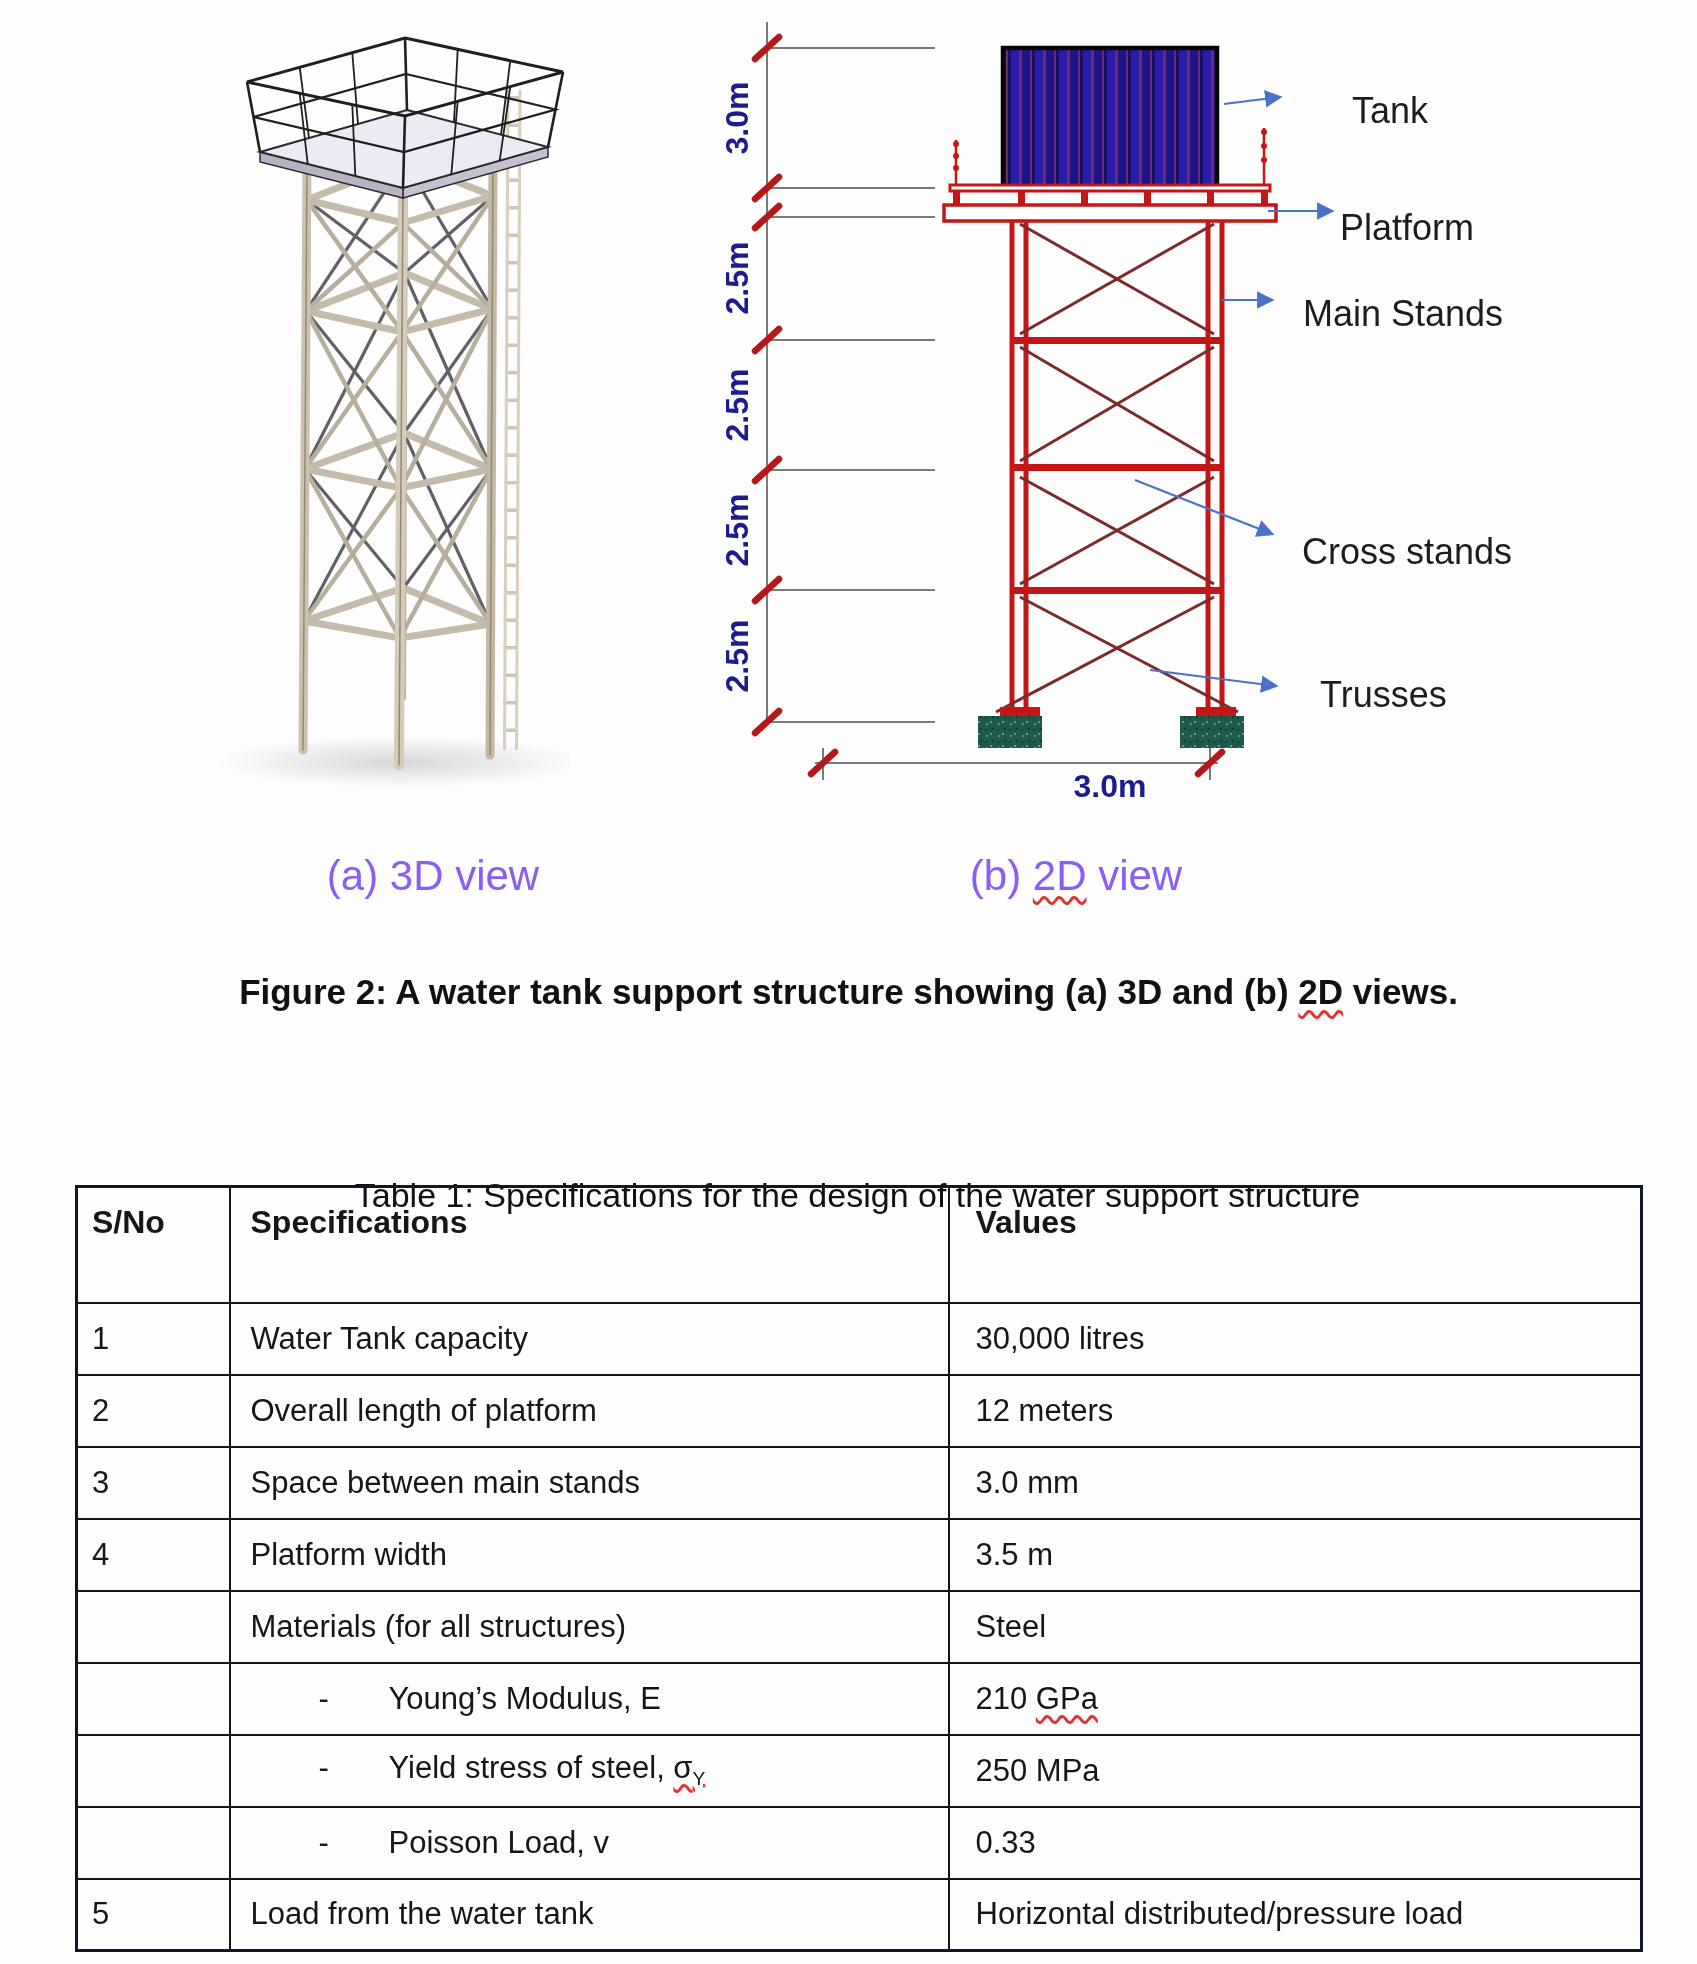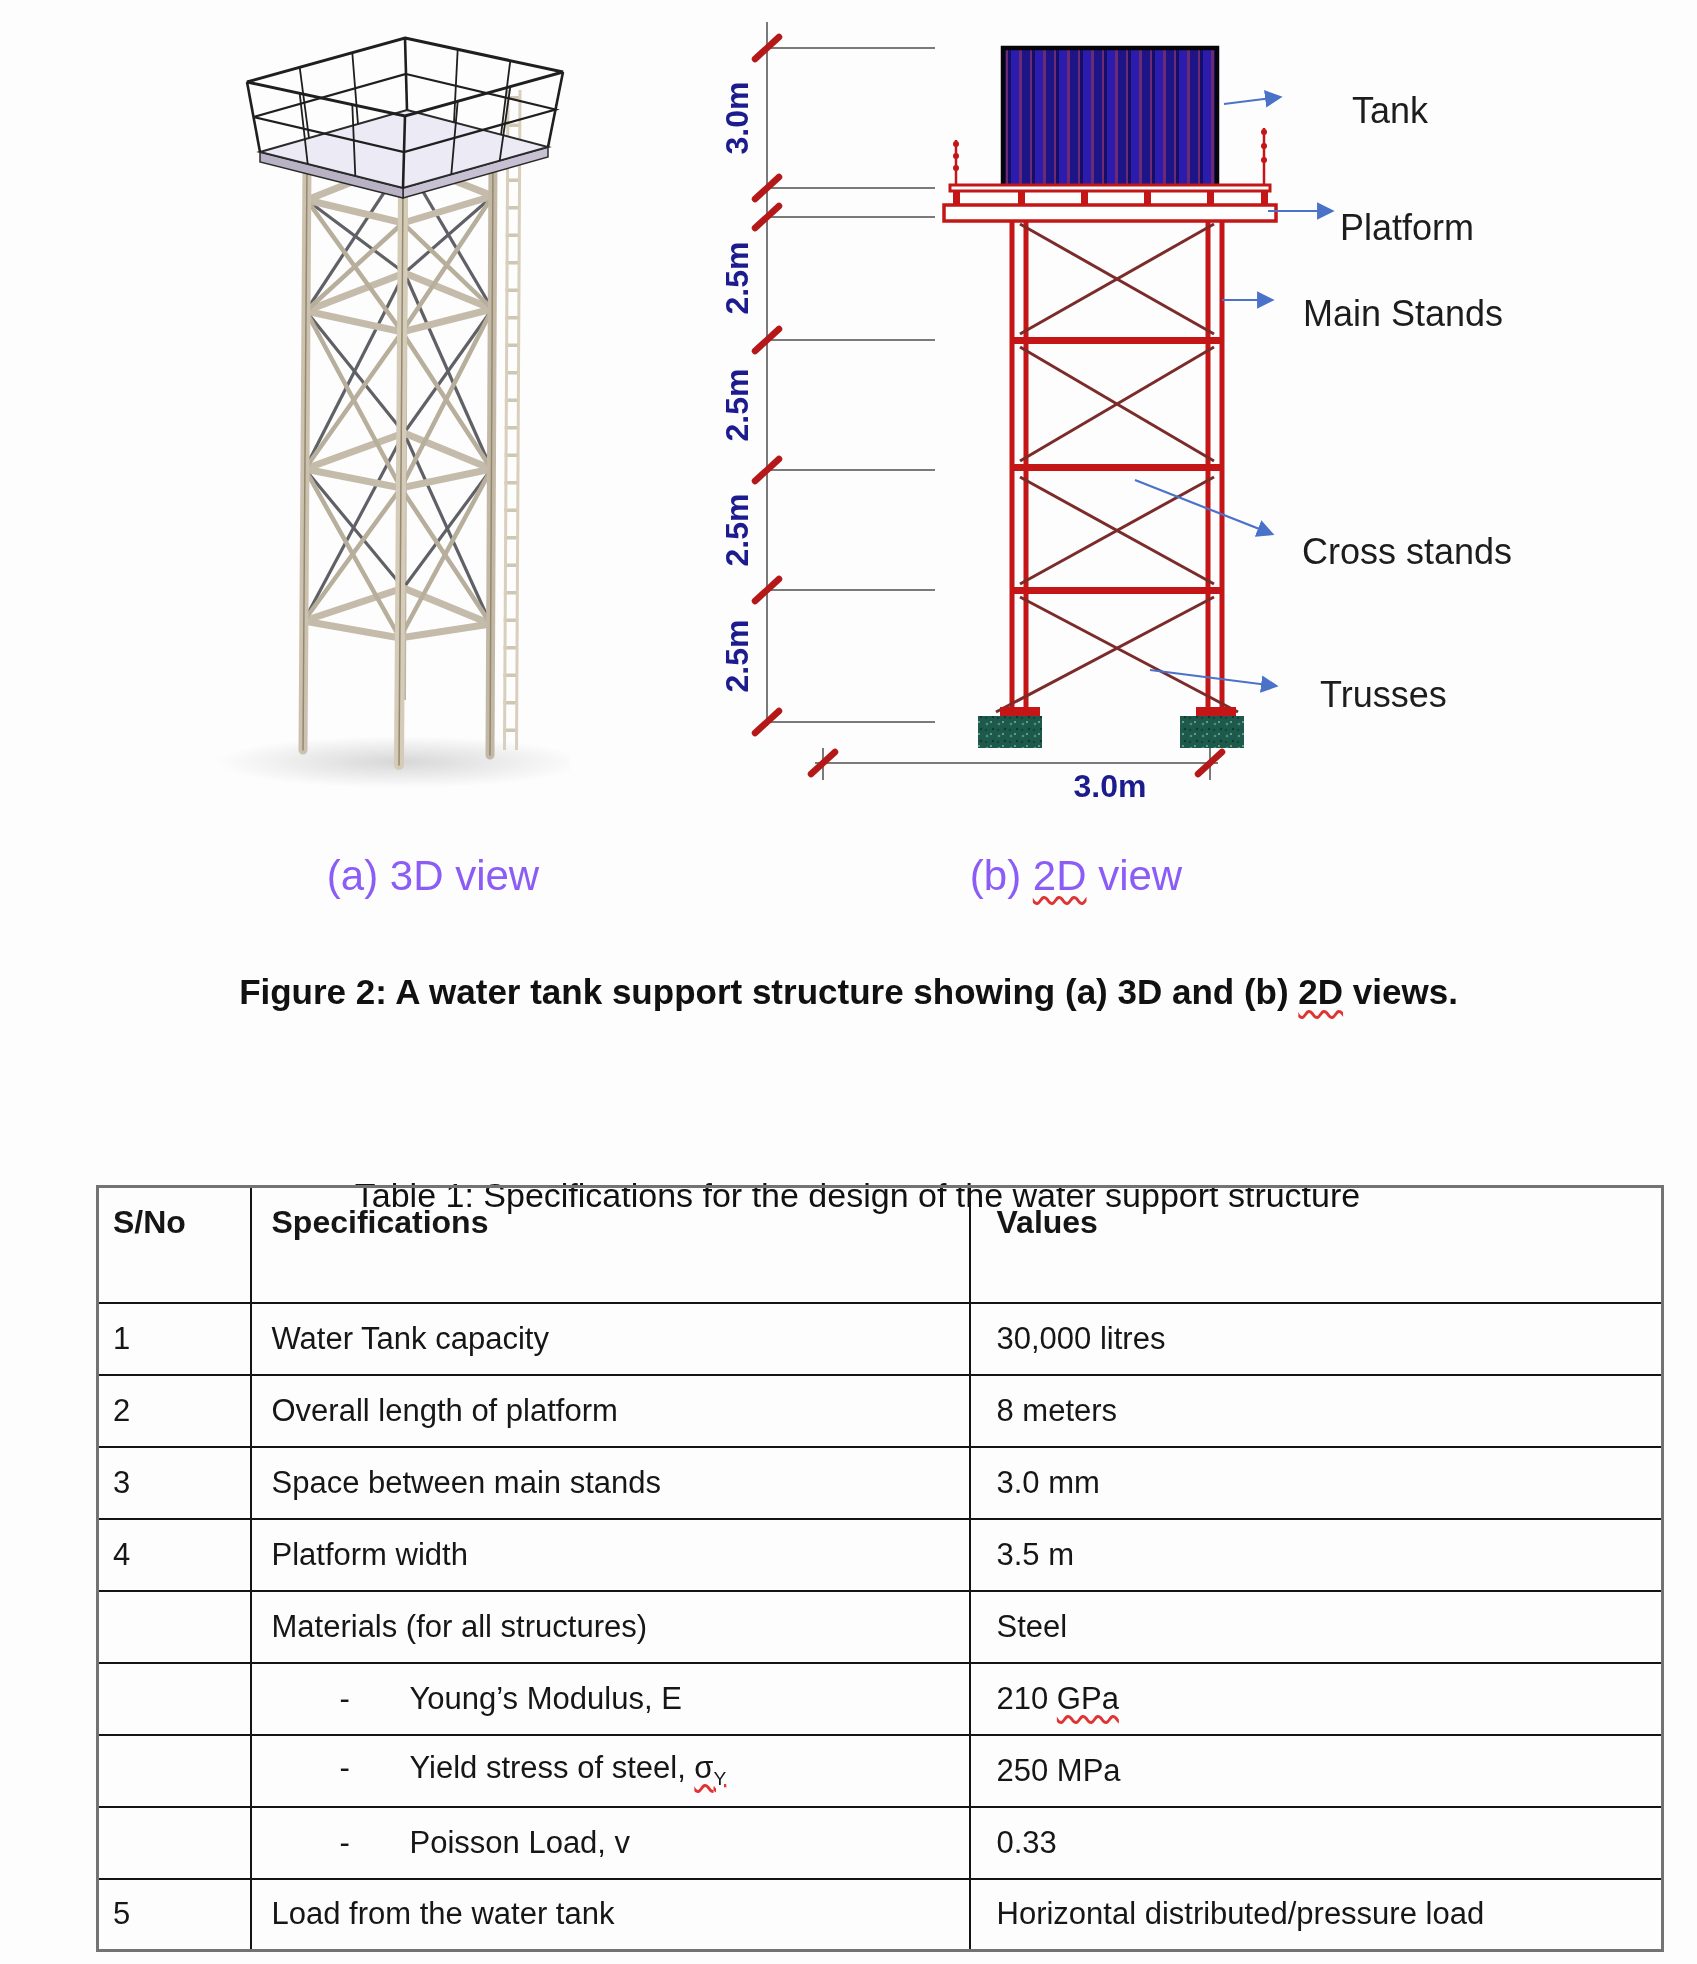--- a/index.html
+++ b/index.html
@@ -31,21 +31,21 @@
     padding:0 8px 0 20px;
     text-align:left;
     overflow:hidden;
     white-space:nowrap;
   }
   table.spec th{font-size:32px;font-weight:bold;vertical-align:top;padding-top:16px;}
   table.spec .c-sno{padding-left:14px;}
   table.spec .c-val{padding-left:26px;}
   table.spec tr{height:72px;}
   table.spec tr.hdr{height:116px;}
-  table.spec{border:3px solid #737373;margin-left:21px;}
+  table.spec{border:3px solid #0f172a;}
   .bullet{display:inline-block;width:70px;}
   .ind{padding-left:88px !important;}
   sub{font-size:0.62em;}
   svg text{font-family:"Liberation Sans", sans-serif;}
 </style>
 </head>
 <body>
 
 <svg class="abs" style="left:170px;top:20px;" width="400" height="790" viewBox="170 20 400 790">
   <defs>
@@ -293,21 +293,21 @@
     <th class="c-val">Values</th>
   </tr>
   <tr>
     <td class="c-sno">1</td>
     <td>Water Tank capacity</td>
     <td class="c-val">30,000 litres</td>
   </tr>
   <tr>
     <td class="c-sno">2</td>
     <td>Overall length of platform</td>
-    <td class="c-val">8 meters</td>
+    <td class="c-val">12 meters</td>
   </tr>
   <tr>
     <td class="c-sno">3</td>
     <td>Space between main stands</td>
     <td class="c-val">3.0 mm</td>
   </tr>
   <tr>
     <td class="c-sno">4</td>
     <td>Platform width</td>
     <td class="c-val">3.5 m</td>

